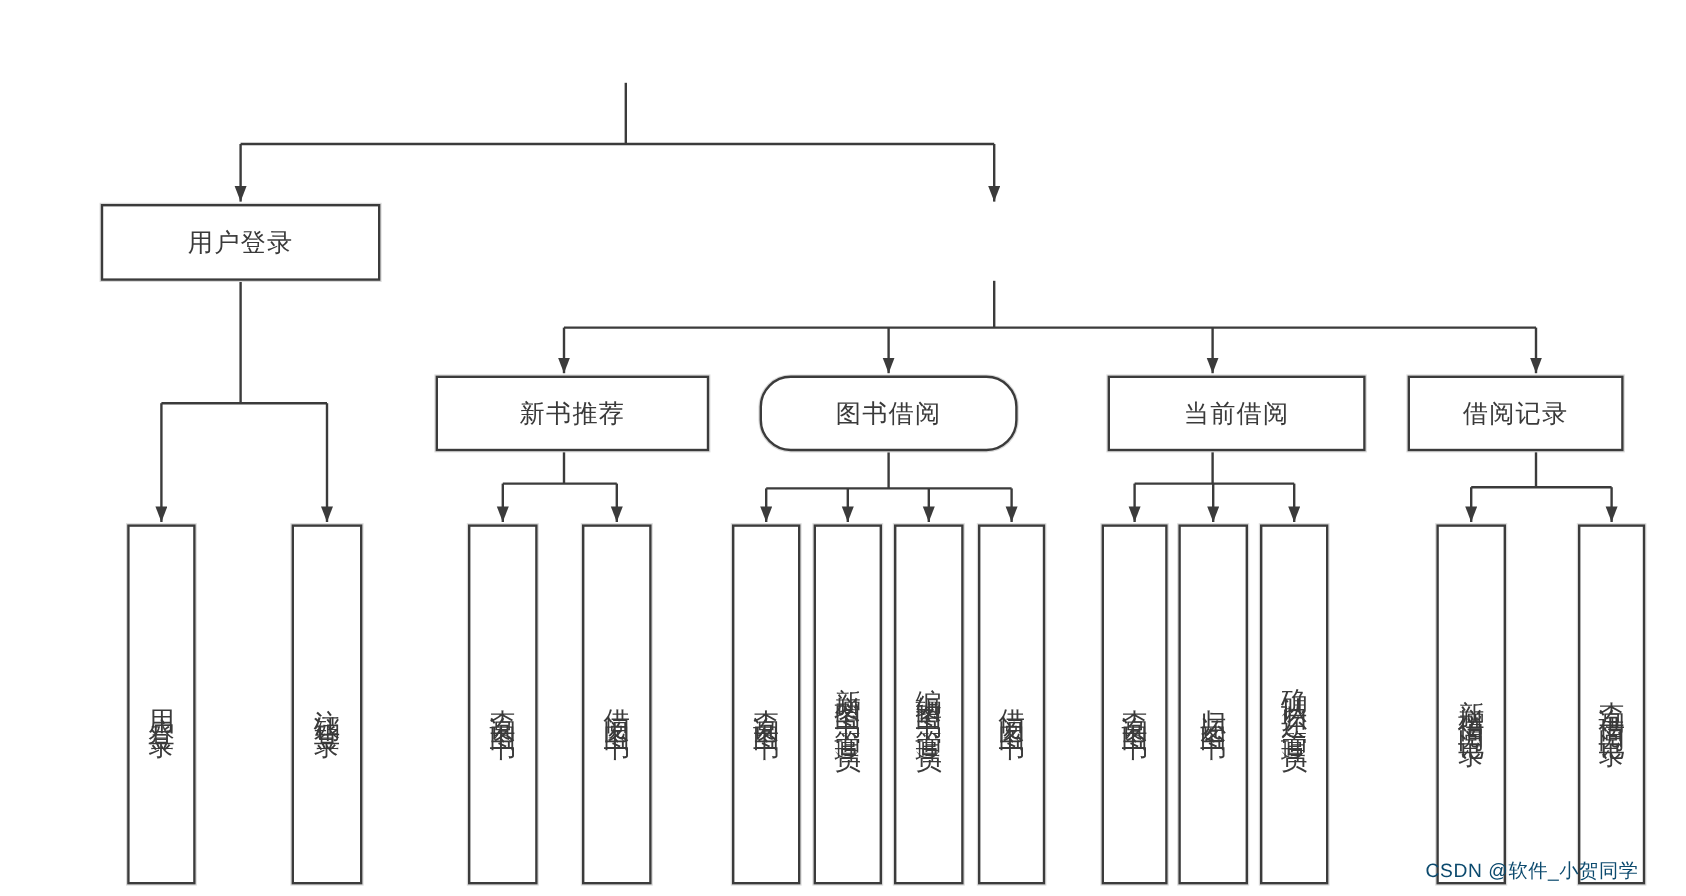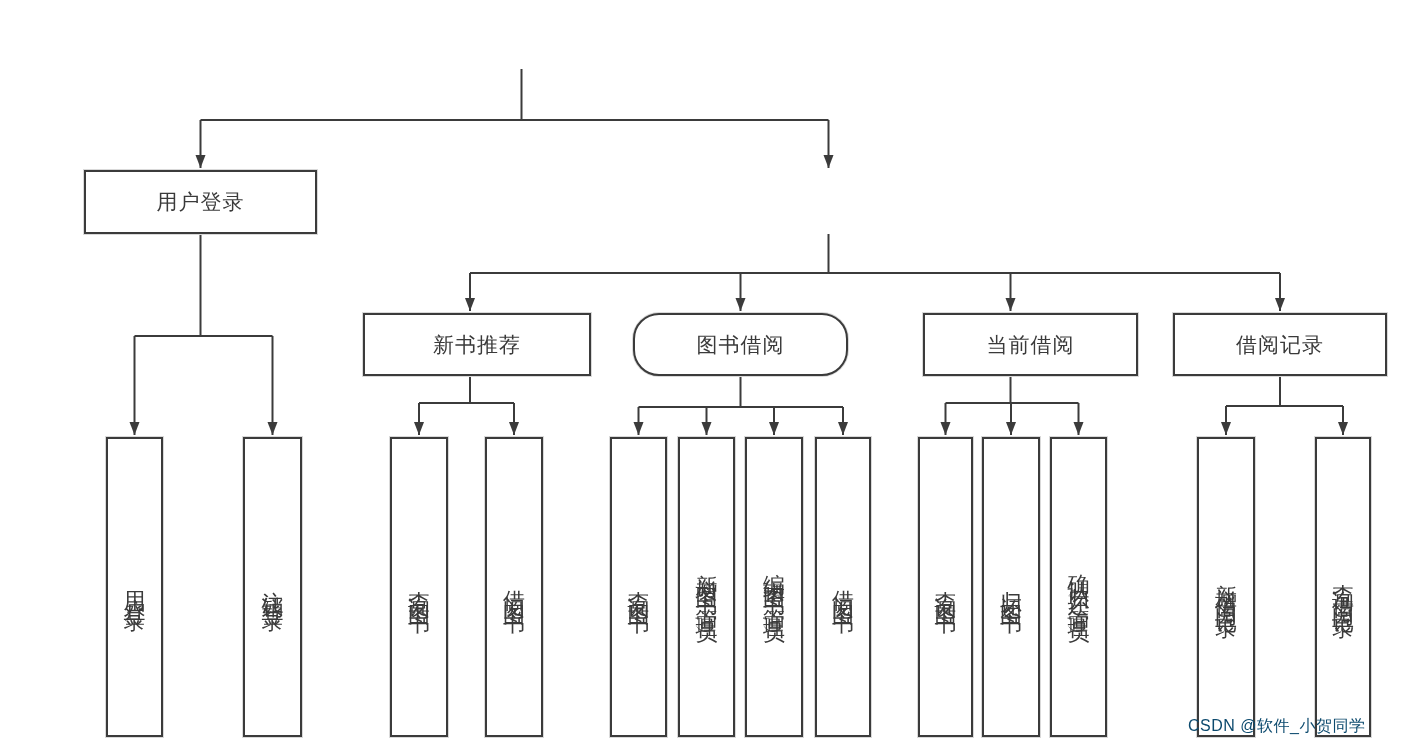--- a/index.html
+++ b/index.html
@@ -42,21 +42,21 @@
   }
   
   .n-root  { left: 21px;  top: 13px;  width: 1001px; height: 56px; }
   
   .n-login { left: 84px;  top: 170px; width: 233px;  height: 64px; }
   .n-mgmt  { left: 711px; top: 170px; width: 235px;  height: 64px; }
   
   .n-new   { left: 363px;  top: 313px; width: 228px; height: 63px; }
   .n-borrow{ left: 633px;  top: 313px; width: 215px; height: 63px; border-radius: 26px; }
   .n-cur   { left: 903px;  top: 313px; width: 215px; height: 63px; margin-left: 20px; }
-  .n-rec   { left: 1173px; top: 313px; width: 214px; height: 63px; }
+  .n-rec   { left: 1173px; top: 313px; width: 180px; height: 63px; }
   
   .lf-a1 { left: 106px;  top: 437px; width: 57px; height: 300px; }
   .lf-a2 { left: 243px;  top: 437px; width: 59px; height: 300px; }
   .lf-b1 { left: 390px;  top: 437px; width: 58px; height: 300px; }
   .lf-b2 { left: 485px;  top: 437px; width: 58px; height: 300px; }
   .lf-c1 { left: 610px;  top: 437px; width: 57px; height: 300px; }
   .lf-c2 { left: 678px;  top: 437px; width: 57px; height: 300px; }
   .lf-c3 { left: 745px;  top: 437px; width: 58px; height: 300px; }
   .lf-c4 { left: 815px;  top: 437px; width: 56px; height: 300px; }
   .lf-d1 { left: 918px;  top: 437px; width: 55px; height: 300px; }

